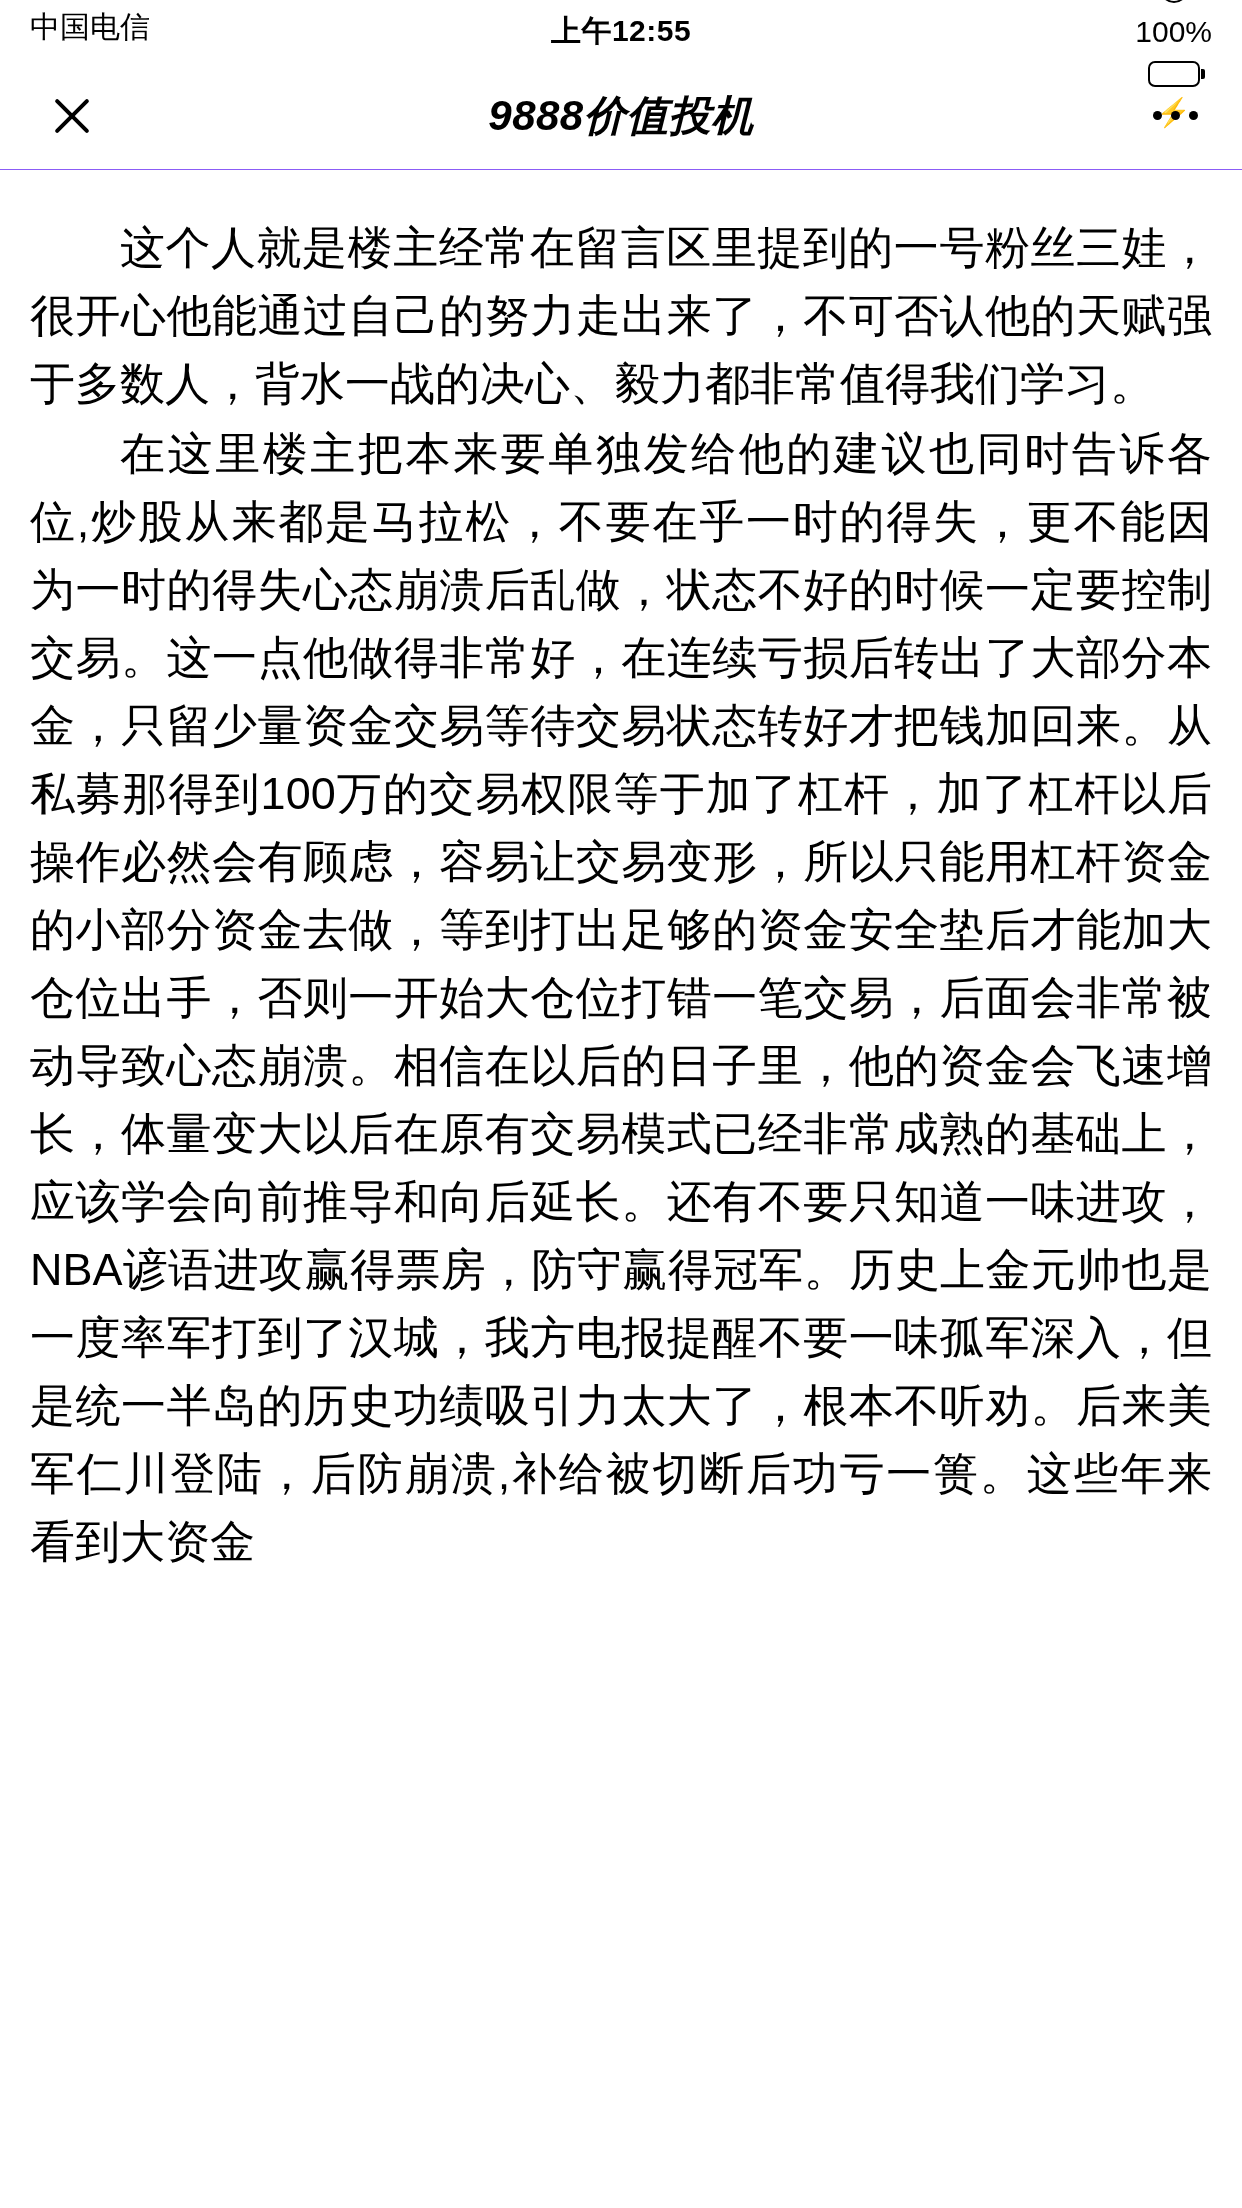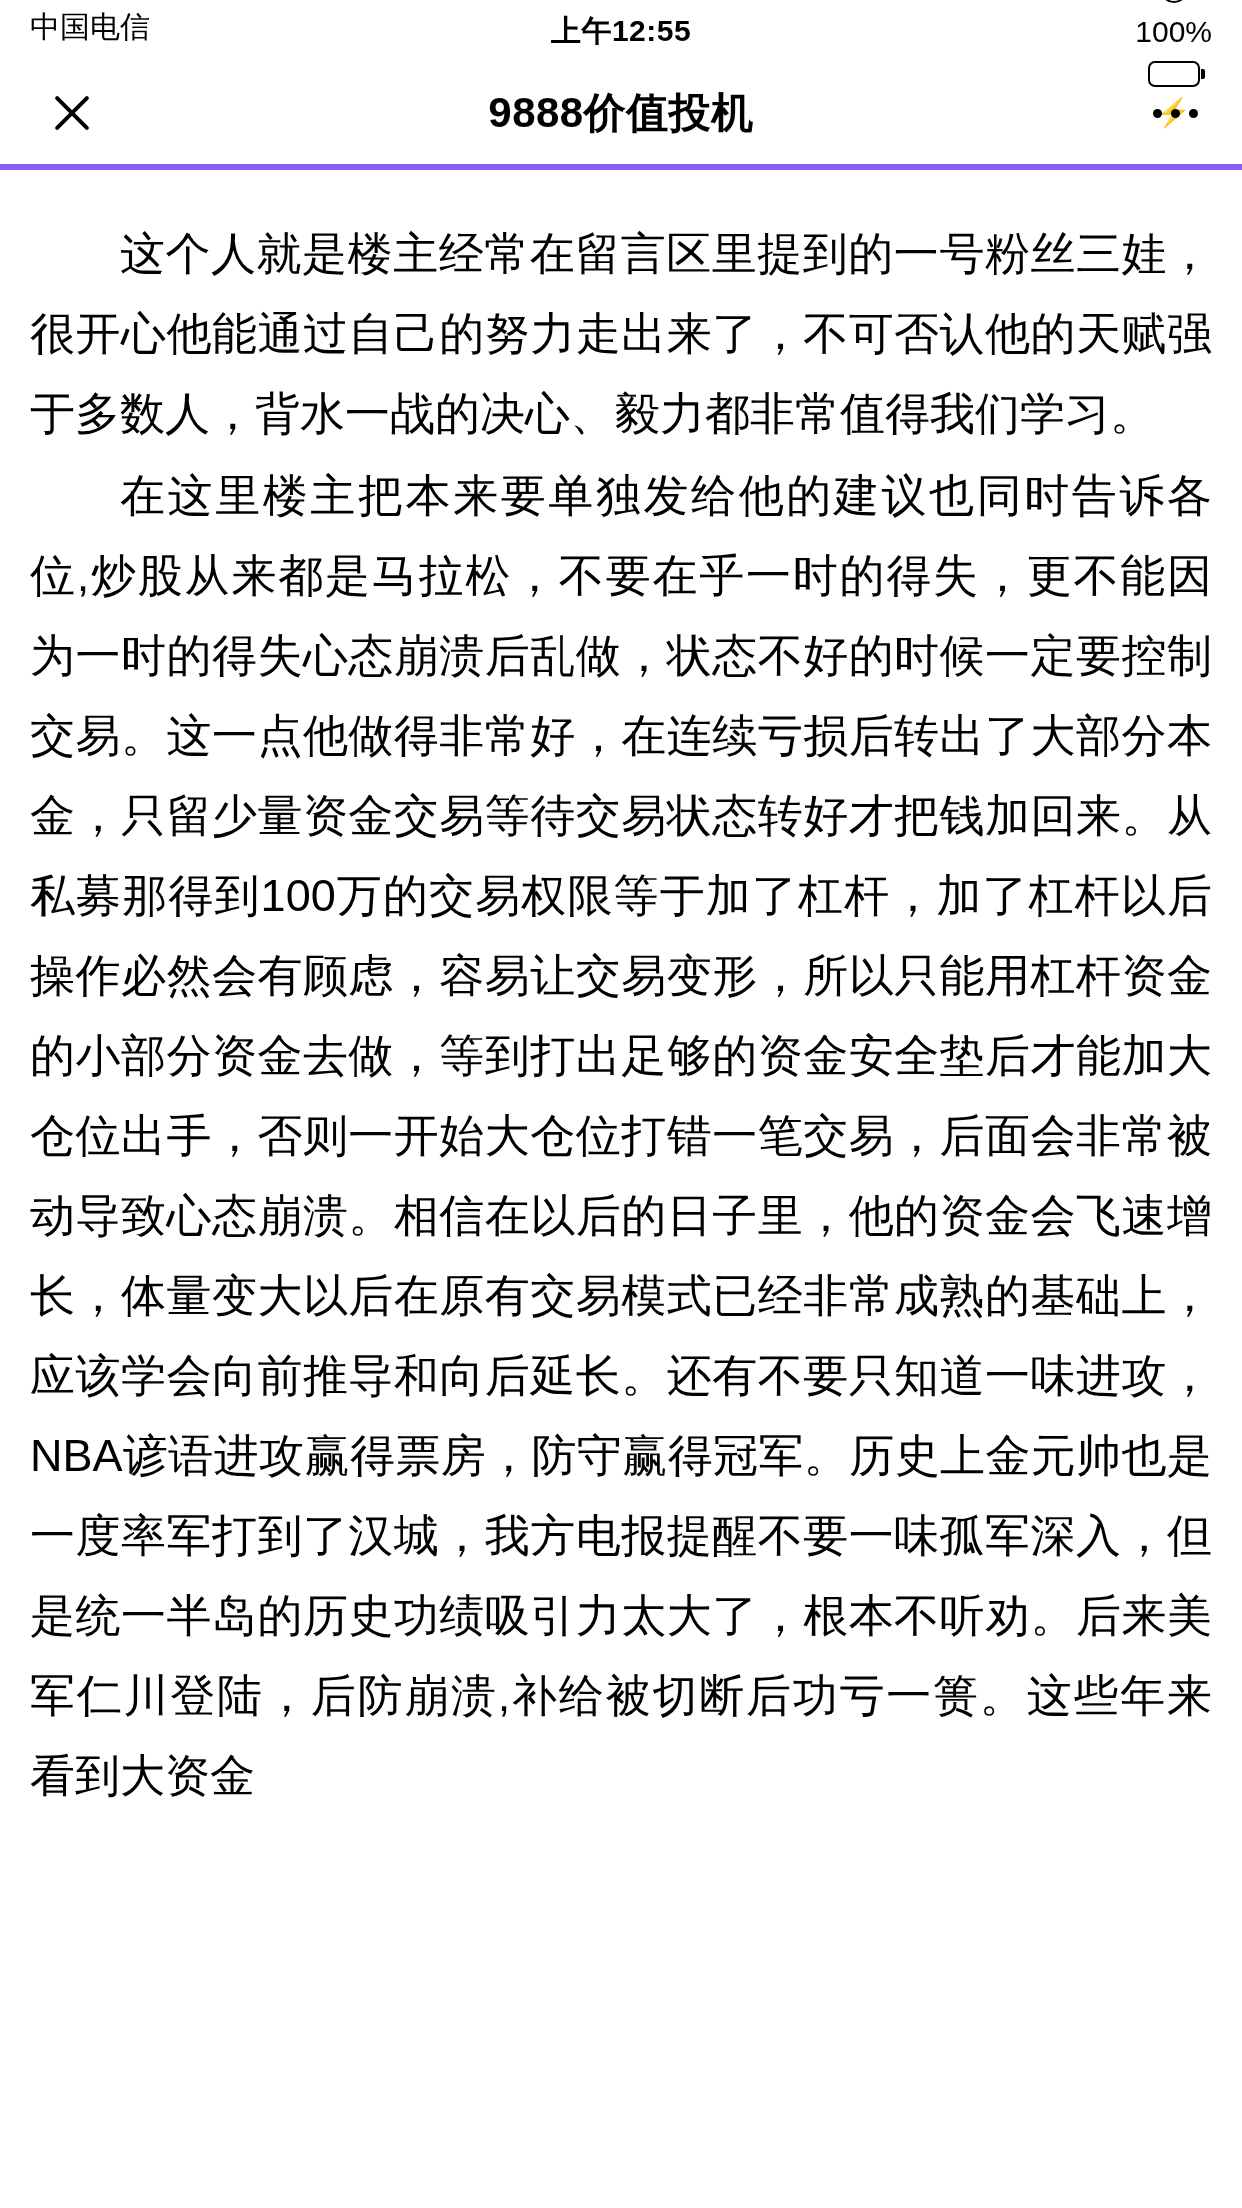--- a/index.html
+++ b/index.html
@@ -133,21 +133,22 @@
 
   
   .nav-bar {
     height: 108px;
     background: #ffffff;
     display: flex;
     align-items: center;
     padding: 0 44px;
     box-sizing: border-box;
     position: relative;
-    border-bottom: 6px solid #8b5cf6;
+    border-bottom: 1px solid #8b5cf6;
+    font-style: italic;
   }
   .nav-close {
     width: 56px; height: 56px;
     position: relative;
     flex: 0 0 auto;
     cursor: pointer;
   }
   .nav-close::before, .nav-close::after {
     content: "";
     position: absolute;
@@ -183,21 +184,21 @@
   }
 
   
   .article {
     padding: 44px 30px 0 30px;
     box-sizing: border-box;
   }
   .article p {
     margin: 0 0 2px 0;
     font-size: 45px;
-    line-height: 80px;
+    line-height: 68px;
     text-indent: 2em;
     letter-spacing: 0px;
     text-align: justify;
     color: #000;
     font-family: "Liberation Sans", sans-serif;
   }
 </style>
 </head>
 <body>
 

